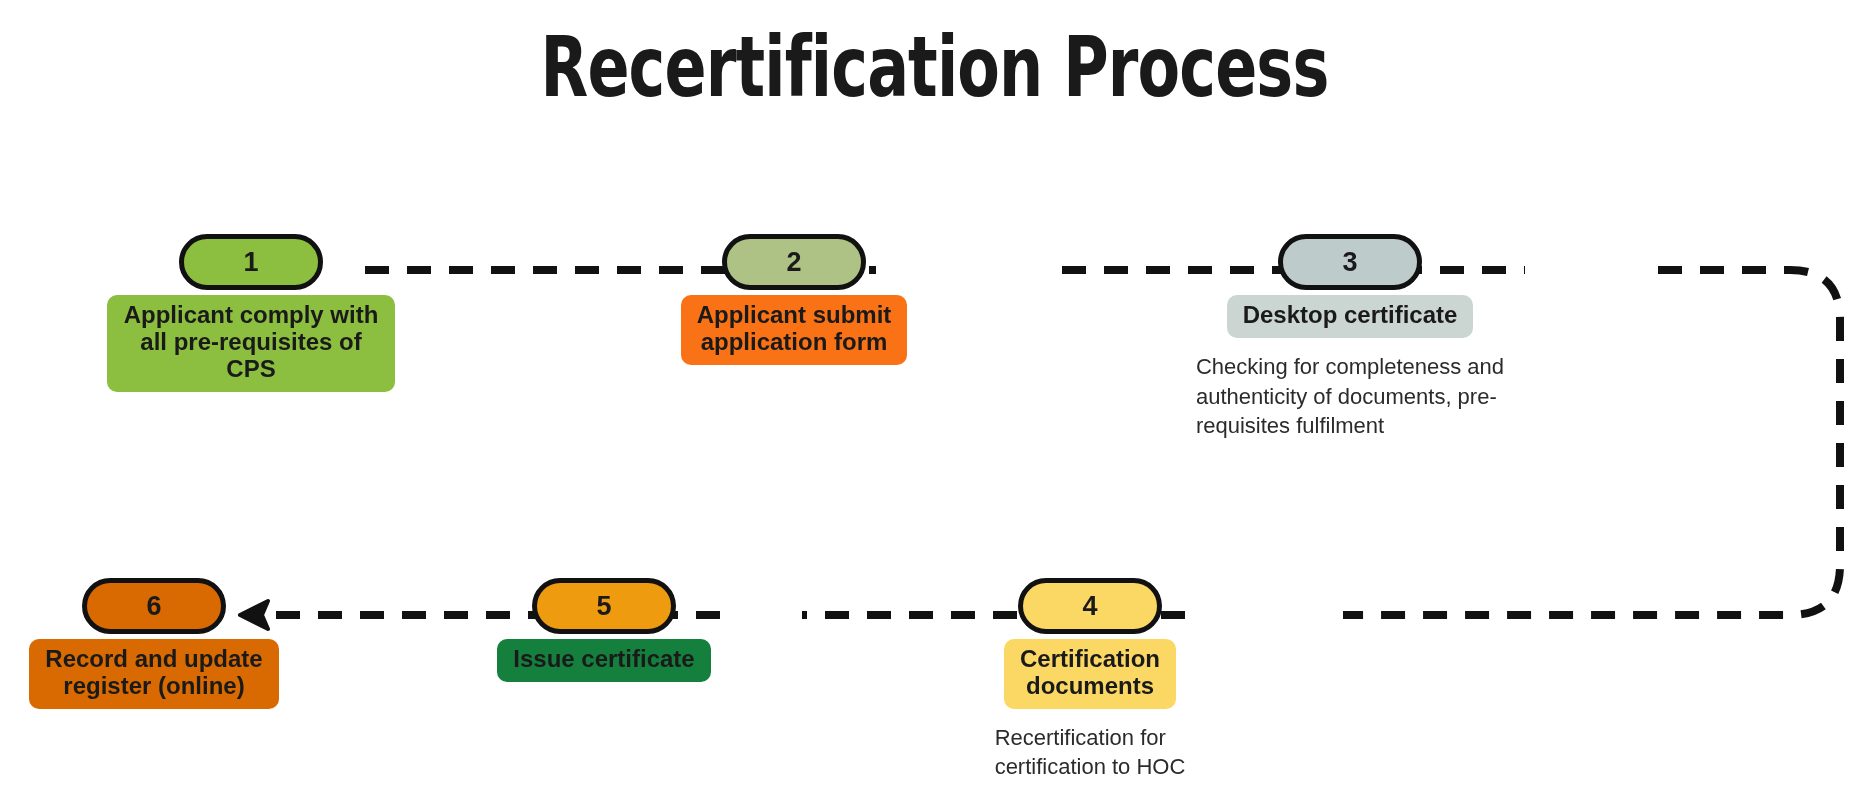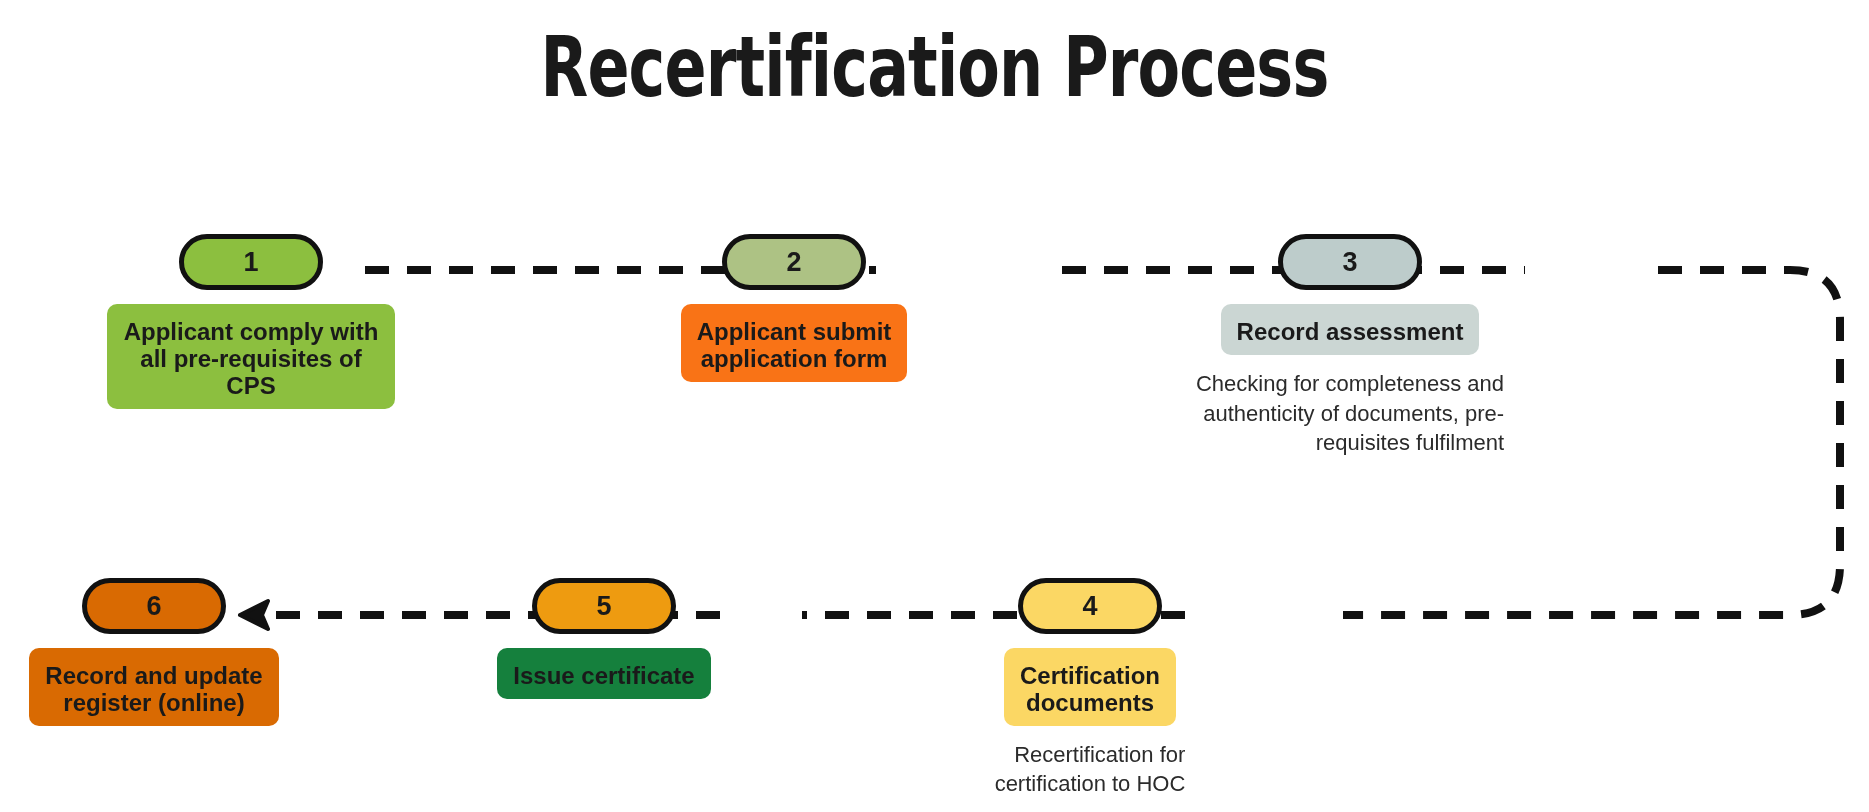--- a/index.html
+++ b/index.html
@@ -63,38 +63,38 @@
     display: flex;
     align-items: center;
     justify-content: center;
     font-size: 27px;
     font-weight: 700;
     color: #1a1a1a;
     z-index: 3;
   }
 
   .label {
-    margin-top: 14px;
-    padding: 15px 16px 9px 16px;
+    margin-top: 5px;
+    padding: 7px 16px 9px 16px;
     border-radius: 10px;
     font-size: 24px;
     font-weight: 700;
     line-height: 1.12;
     color: #1a1a1a;
     text-align: center;
     white-space: pre-line;
   }
 
   .desc {
     margin-top: 14px;
     font-size: 22px;
     font-weight: 400;
     line-height: 1.35;
     color: #2b2b2b;
-    text-align: right;
+    text-align: left;
     white-space: pre-line;
   }
 
   
   #step-1 { left: 107px; top: 234px; width: 288px; }
   #step-2 { left: 650px; top: 234px; width: 288px; }
   #step-3 { left: 1180px; top: 234px; width: 340px; }
   #step-4 { left: 920px; top: 578px; width: 340px; }
   #step-5 { left: 460px; top: 578px; width: 288px; }
   #step-6 { left: 10px; top: 578px; width: 288px; }
@@ -135,21 +135,21 @@
       <span>2</span>
     </div>
     <div class="label" style="background:#f97316">Applicant submit
 application form</div>
   </div>
 
   <div class="step" id="step-3">
     <div class="pill" style="background: rgb(189, 204, 203);">
       <span>3</span>
     </div>
-    <div class="label" style="background:#CBD6D3">Record assessment</div>
+    <div class="label" style="background:#CBD6D3">Desktop certificate</div>
     <div class="desc">Checking for completeness and
 authenticity of documents, pre-
 requisites fulfilment</div>
   </div>
 
   <div class="step" id="step-4">
     <div class="pill" style="background: rgb(251, 215, 100);">
       <span>4</span>
     </div>
     <div class="label" style="background:#FBD764">Certification

